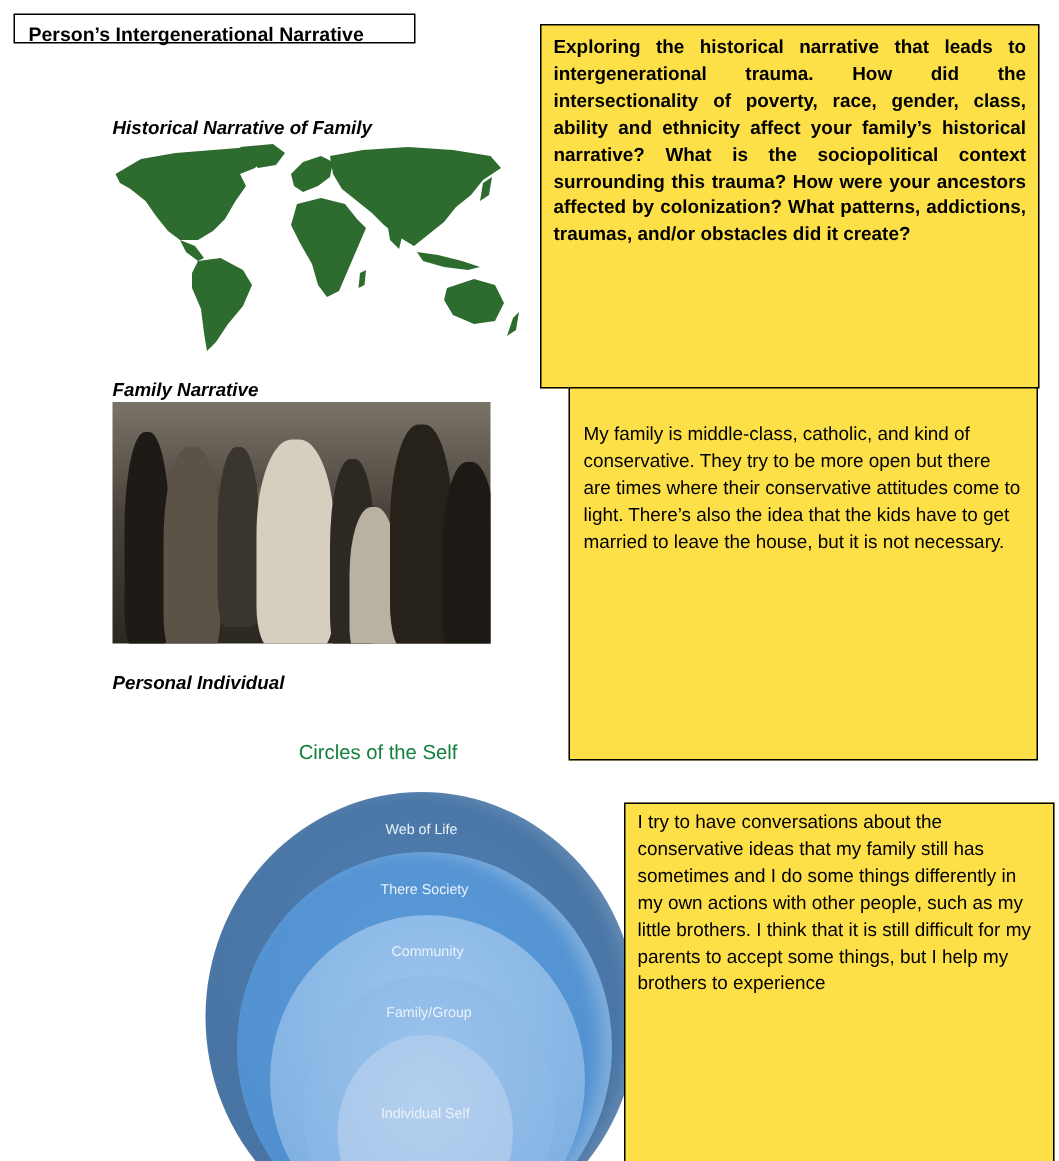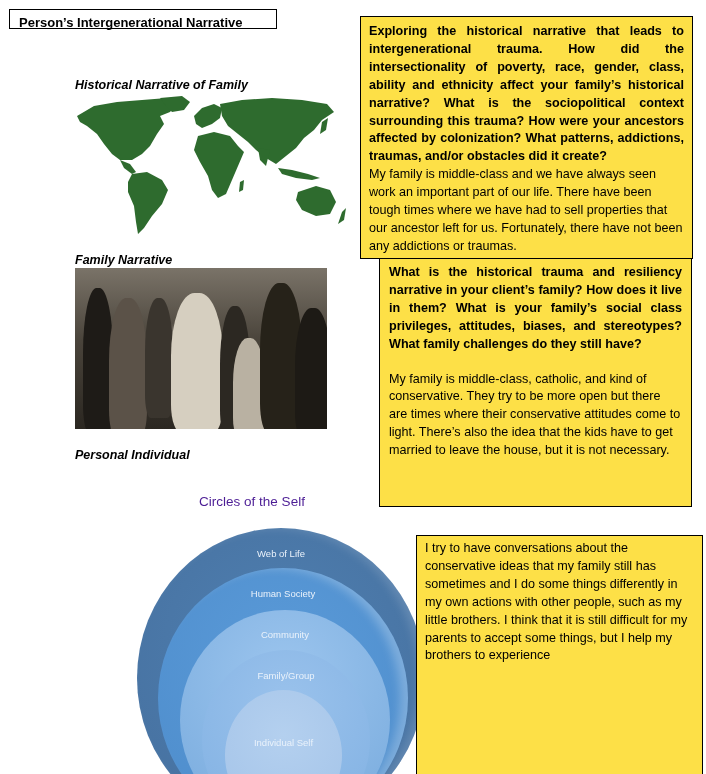--- a/index.html
+++ b/index.html
@@ -75,21 +75,21 @@
       linear-gradient(180deg, #7a7368 0%, #4a443b 45%, #2b2721 100%);
     overflow: hidden;
   }
   .photo .fig { position: absolute; border-radius: 45% 45% 20% 20%; }
 
   
   .circles-title {
     left: 0; top: 494px; width: 504px;
     text-align: center;
     font-size: 13.5px;
-    color: #4c1d95;
+    color: #15803d;
   }
   .circle {
     position: absolute;
     border-radius: 50%;
     text-align: center;
     color: #eaf2fb;
     font-size: 9.5px;
   }
   .circle .clabel {
     position: absolute;
@@ -147,37 +147,35 @@
   <div class="fig" style="left:145px; top:38px; width:30px; height:130px; background:#2c2822;"></div>
   <div class="fig" style="left:158px; top:70px; width:32px; height:100px; background:#b9b1a2;"></div>
   <div class="fig" style="left:185px; top:15px; width:42px; height:150px; background:#262219;"></div>
   <div class="fig" style="left:220px; top:40px; width:36px; height:130px; background:#1d1a15;"></div>
 </div>
 
 <div class="abs section-label" style="left:75px; top:448px;">Personal Individual</div>
 
 <div class="abs qbox" id="box1">
   <div class="q justify">Exploring the historical narrative that leads to intergenerational trauma. How did the intersectionality of poverty, race, gender, class, ability and ethnicity affect your family’s historical narrative? What is the sociopolitical context surrounding this trauma? How were your ancestors affected by colonization? What patterns, addictions, traumas, and/or obstacles did it create?</div>
-  <div class="a">My family is middle-class and we have always seen work an important part of our life. There have been tough times where we have had to sell properties that our ancestor left for us. Fortunately, there have not been any addictions or traumas.</div>
 </div>
 
 <div class="abs qbox" id="box2">
-  <div class="q justify">What is the historical trauma and resiliency narrative in your client’s family? How does it live in them? What is your family’s social class privileges, attitudes, biases, and stereotypes? What family challenges do they still have?</div>
   <div class="gap"></div>
   <div class="a">My family is middle-class, catholic, and kind of conservative. They try to be more open but there are times where their conservative attitudes come to light. There’s also the idea that the kids have to get married to leave the house, but it is not necessary.</div>
 </div>
 
 <div class="abs circles-title">Circles of the Self</div>
 
 <div class="abs" style="left:0; top:0; width:706px; height:774px; pointer-events:none;margin-left:30px;">
   <div class="circle" style="left:107px; top:528px; width:288px; height:300px; background:radial-gradient(circle at 50% 40%, #4f7fb0 0%, #456f9e 100%); box-shadow: inset -6px 0 10px rgba(255,255,255,0.15);">
     <span class="clabel" style="top:20px;">Web of Life</span>
   </div>
   <div class="circle" style="left:128px; top:568px; width:250px; height:260px; background:radial-gradient(circle at 50% 35%, #5a9ad8 0%, #4d8ccb 100%); box-shadow: inset -8px 0 10px rgba(255,255,255,0.25);">
-    <span class="clabel" style="top:20px;">Human Society</span>
+    <span class="clabel" style="top:20px;">There Society</span>
   </div>
   <div class="circle" style="left:150px; top:610px; width:210px; height:220px; background:radial-gradient(circle at 50% 30%, #9cc5ee 0%, #76a9dc 100%);">
     <span class="clabel" style="top:19px;">Community</span>
   </div>
   <div class="circle" style="left:172px; top:650px; width:168px; height:180px; background:radial-gradient(circle at 50% 30%, #9ac2ec 0%, #80b0e2 100%);">
     <span class="clabel" style="top:20px;">Family/Group</span>
   </div>
   <div class="circle" style="left:195px; top:690px; width:117px; height:130px; background:radial-gradient(circle at 50% 35%, #b4d0ef 0%, #a3c3e8 100%);">
     <span class="clabel" style="top:47px;">Individual Self</span>
   </div>

